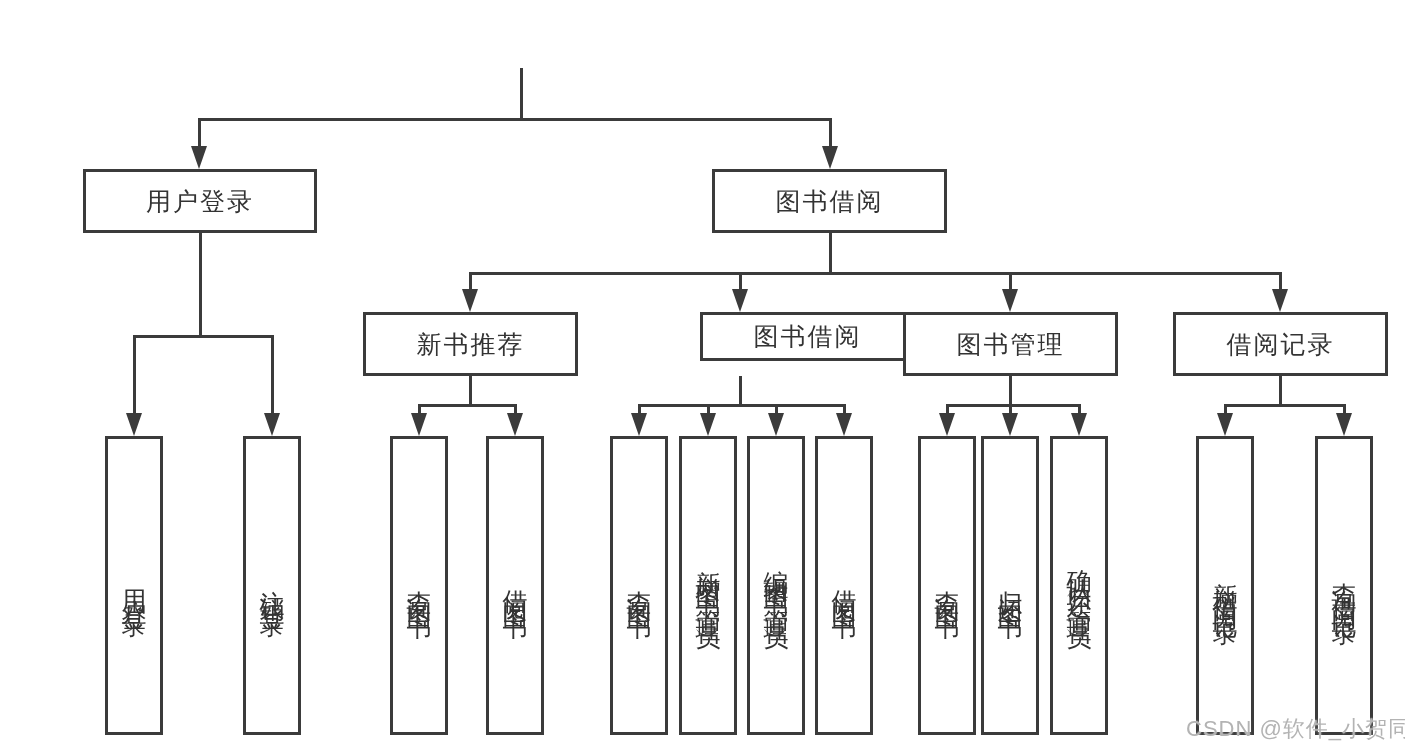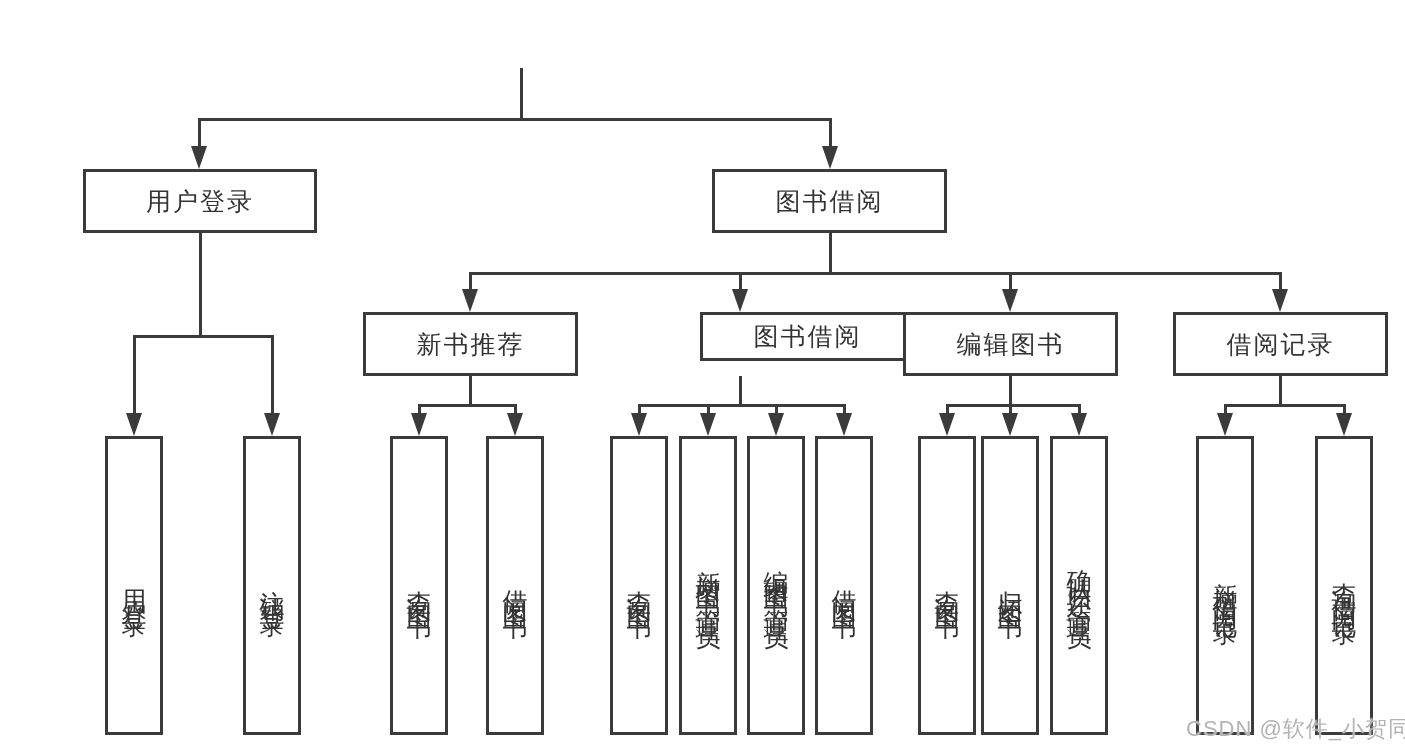--- a/index.html
+++ b/index.html
@@ -69,21 +69,21 @@
 <body>
 
 <div id="canvas">
 
 
   <div class="node lvl2" style="left:83px; top:169px; width:234px; height:64px;">用户登录</div>
   <div class="node lvl2" style="left:712px; top:169px; width:235px; height:64px;">图书借阅</div>
 
   <div class="node lvl3" style="left:363px; top:312px; width:215px; height:64px;">新书推荐</div>
   <div class="node lvl3" style="left:668px; top:312px; width:215px; height:49px;margin-left:32px;">图书借阅</div>
-  <div class="node lvl3" style="left:903px; top:312px; width:215px; height:64px;">编辑图书</div>
+  <div class="node lvl3" style="left:903px; top:312px; width:215px; height:64px;">图书管理</div>
   <div class="node lvl3" style="left:1173px; top:312px; width:215px; height:64px;">借阅记录</div>
 
   <div class="node v" style="left:105px; top:436px; width:58px; height:299px;">用户登录</div>
   <div class="node v" style="left:243px; top:436px; width:58px; height:299px;">注销登录</div>
 
   <div class="node v" style="left:390px; top:436px; width:58px; height:299px;">查询图书</div>
   <div class="node v" style="left:486px; top:436px; width:58px; height:299px;">借阅图书</div>
 
   <div class="node v" style="left:610px; top:436px; width:58px; height:299px;">查询图书</div>
   <div class="node v" style="left:679px; top:436px; width:58px; height:299px;">新增图书（管理员）</div>

